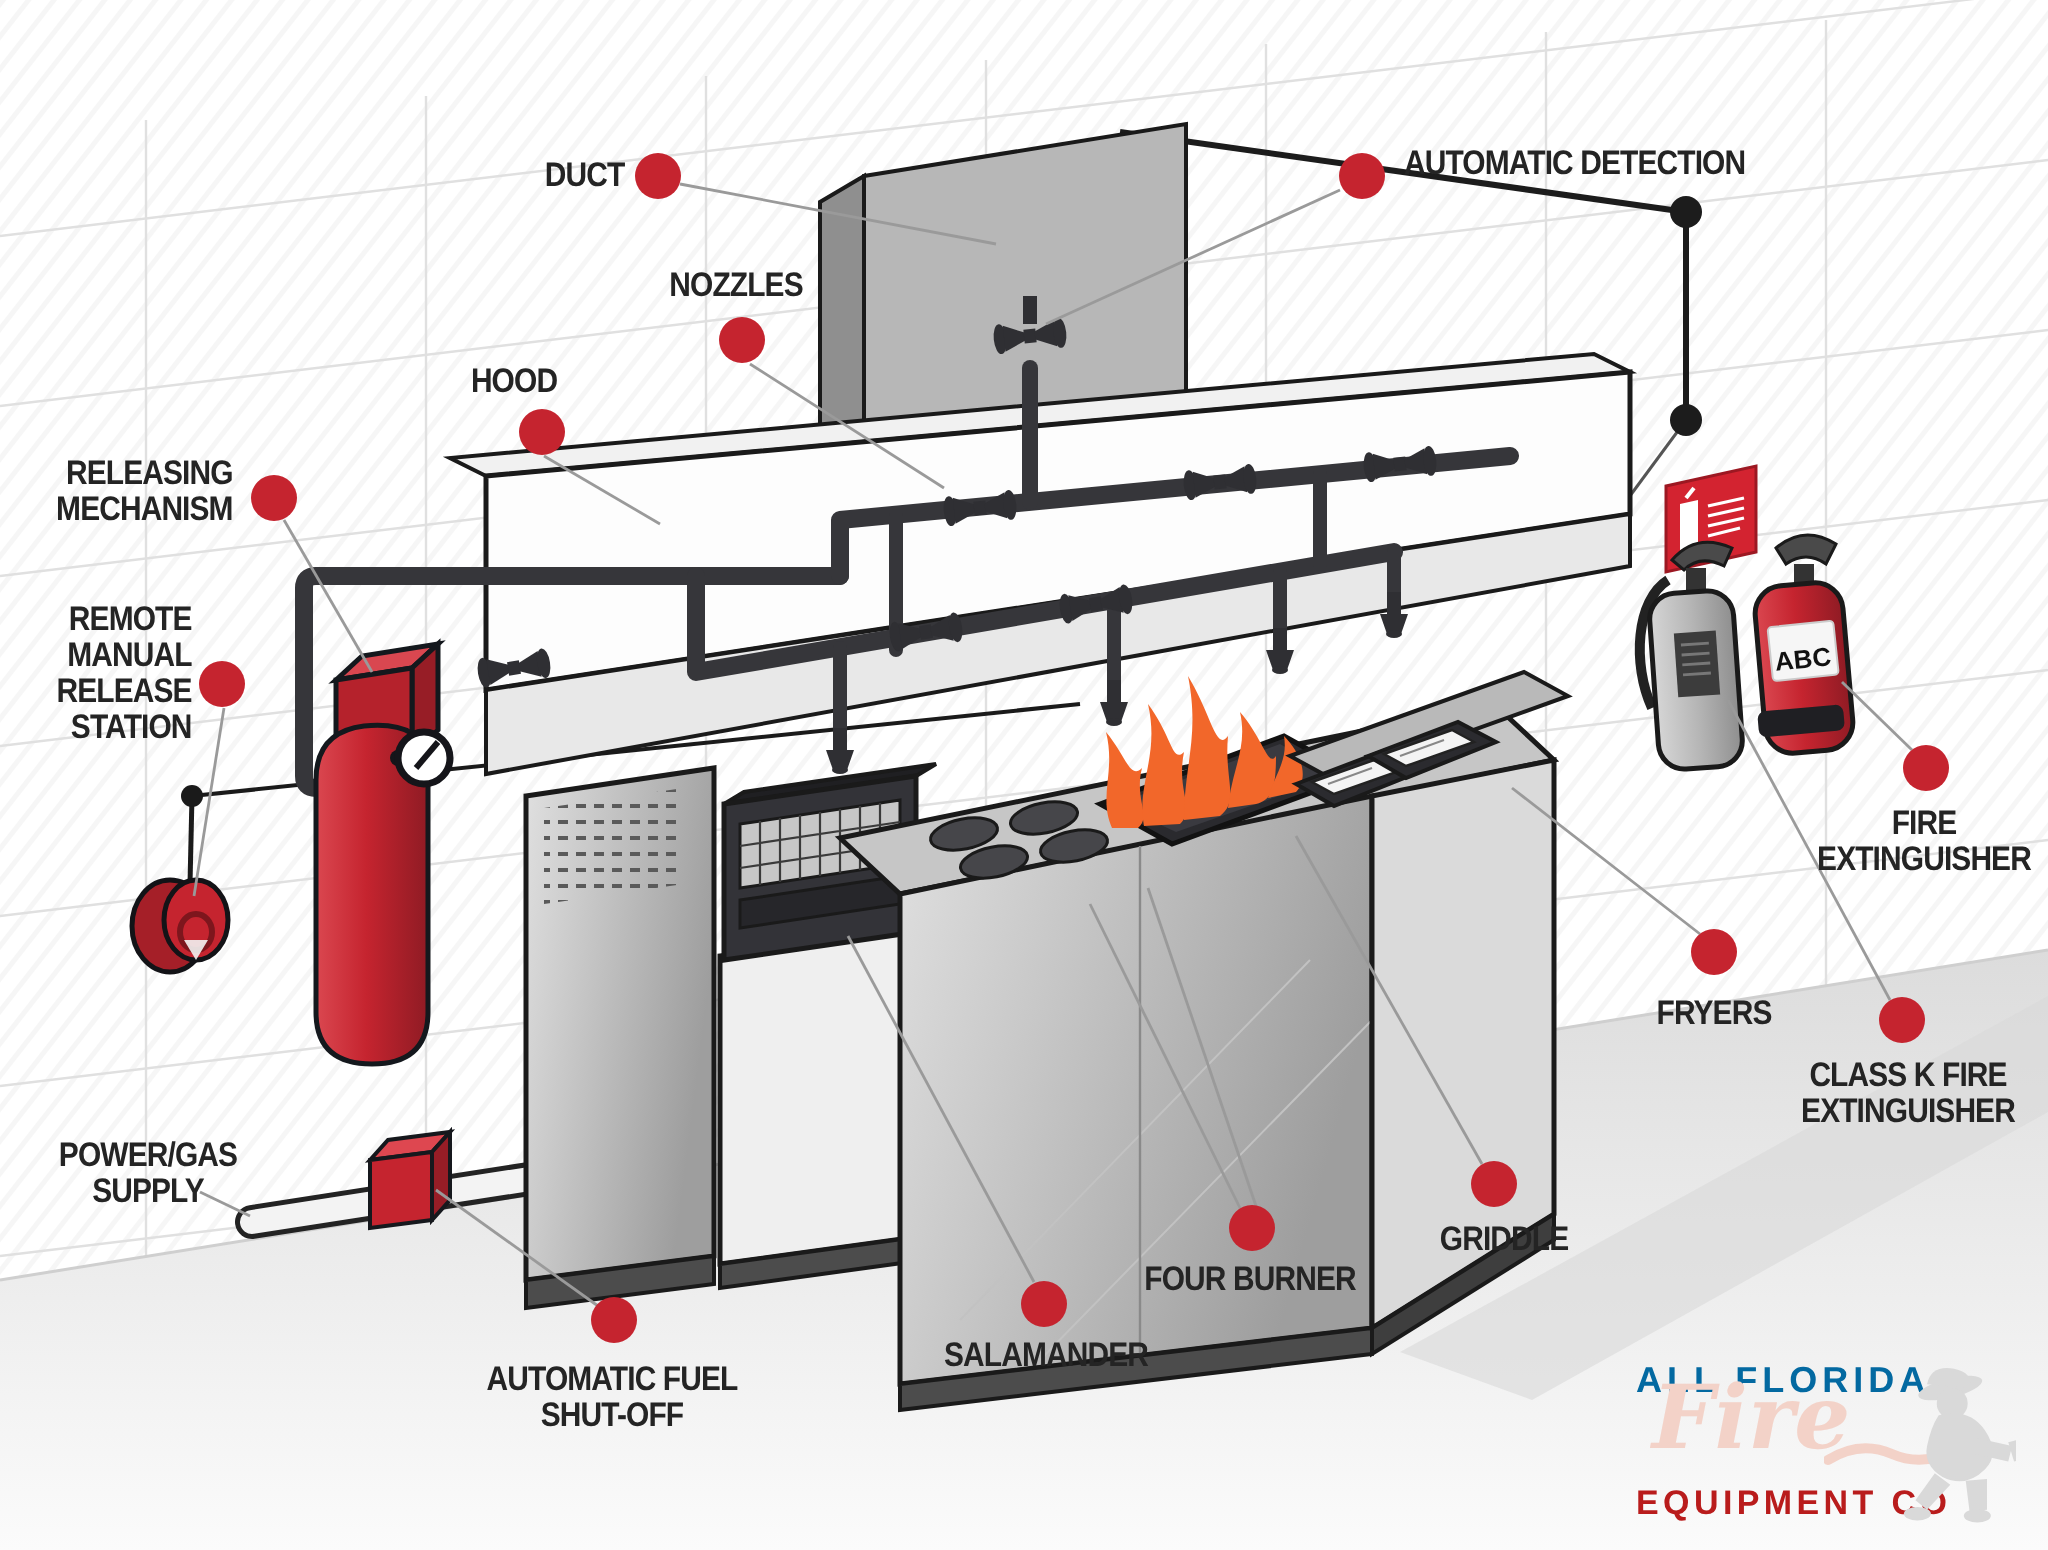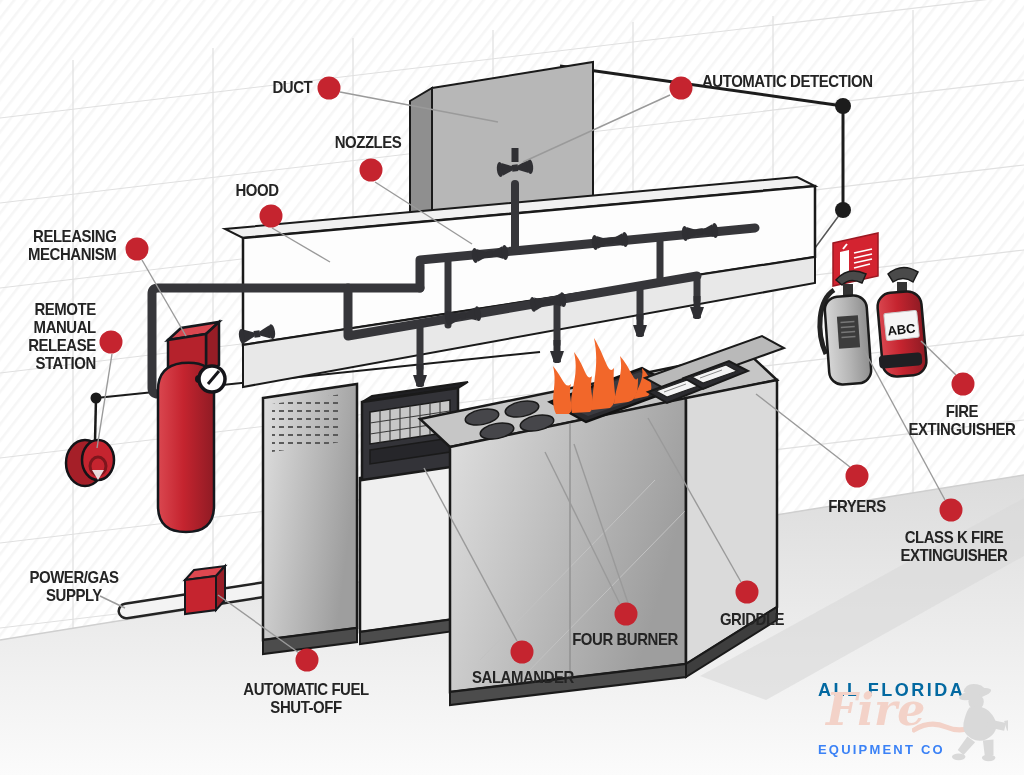--- a/index.html
+++ b/index.html
@@ -10,21 +10,21 @@
        transform:translate(-50%,-50%);z-index:6;}
   .cl{position:absolute;z-index:7;font-weight:bold;font-size:17px;line-height:1.06;
       color:#242424;white-space:pre-line;letter-spacing:-0.5px;}
   .cl.c{transform:translateX(-50%) scaleX(0.88);transform-origin:50% 0;text-align:center;}
   .cl.r{text-align:right;transform:translateY(-50%) scaleX(0.88);transform-origin:100% 50%;}
   .cl.l{transform:translateY(-50%) scaleX(0.88);transform-origin:0 50%;}
   .watermark{position:absolute;left:818px;top:680px;width:215px;height:95px;z-index:4;}
   .wm-top{position:absolute;left:0;top:0;color:#0369a1;font-size:18px;font-weight:bold;letter-spacing:2.5px;white-space:nowrap;}
   .wm-fire{position:absolute;left:8px;top:8px;font-family:"DejaVu Serif",serif;font-style:italic;
            font-weight:bold;font-size:44px;color:#f3d2c8;line-height:1;}
-  .wm-bottom{position:absolute;left:0;top:62px;color:#3b82f6;font-size:13px;font-weight:bold;letter-spacing:2.2px;white-space:nowrap;}
+  .wm-bottom{position:absolute;left:0;top:62px;color:#b91c1c;font-size:17px;font-weight:bold;letter-spacing:2.2px;white-space:nowrap;}
   .wm-mascot{position:absolute;left:132px;top:0px;}
   .wm-swash{position:absolute;left:94px;top:38px;}
 </style>
 </head>
 <body>
 
 <div class="stage">
 
 <svg class="scene" width="1024" height="775" viewBox="0 0 1024 775">
   <defs>

